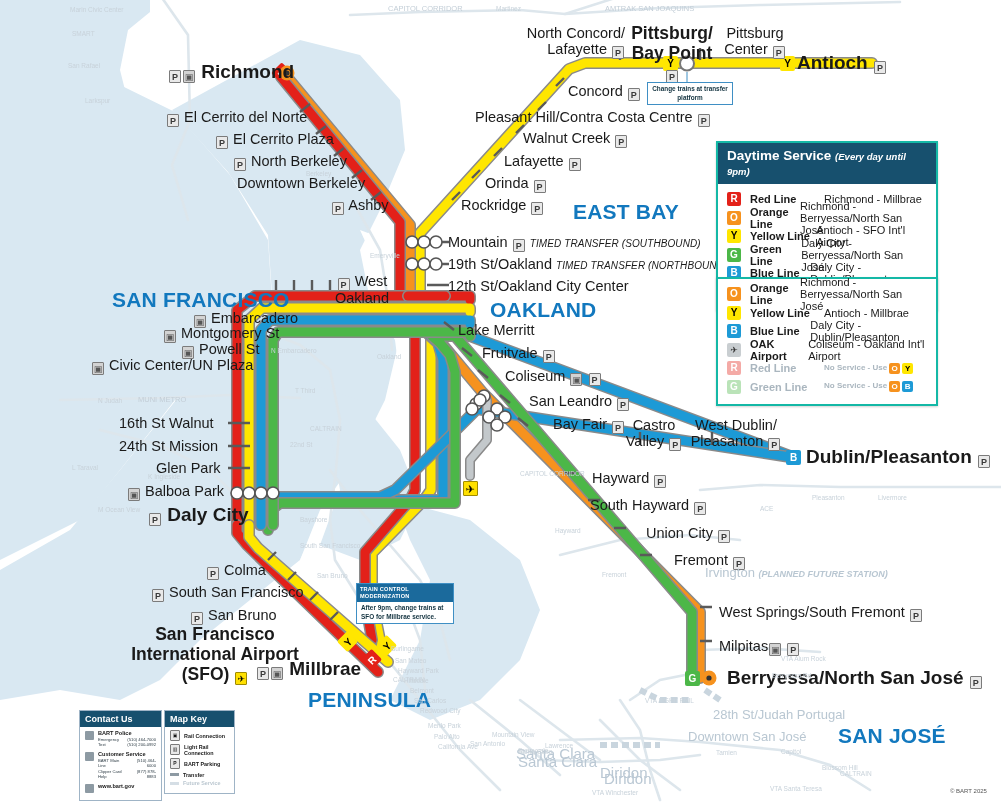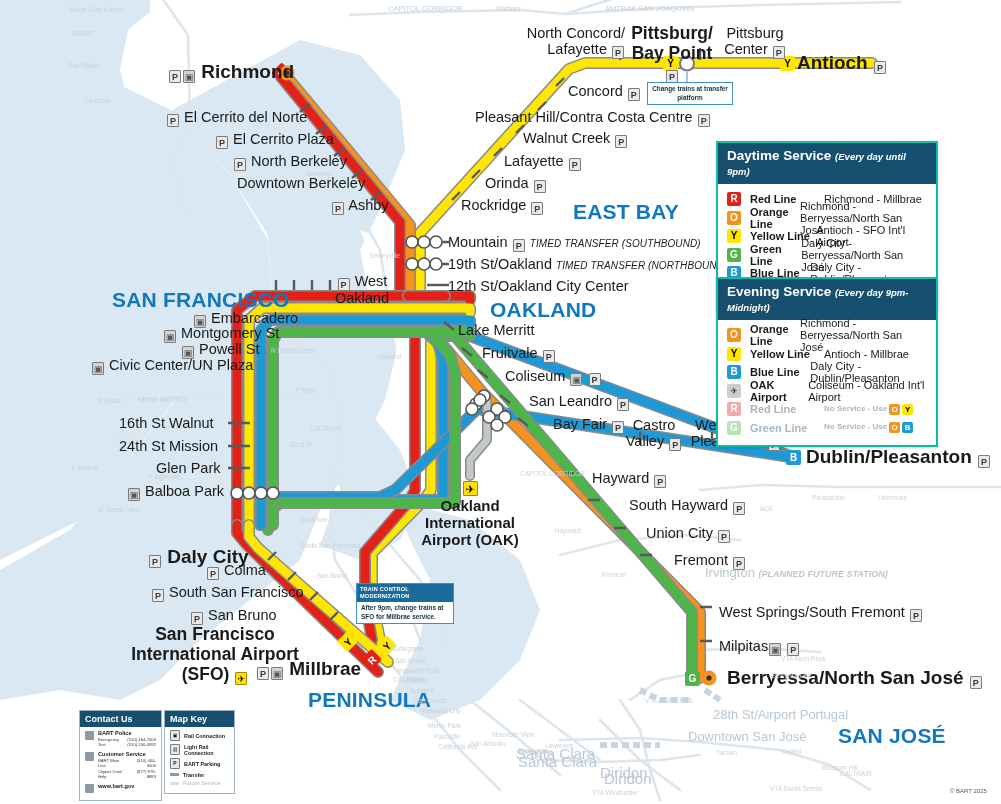--- a/index.html
+++ b/index.html
@@ -276,21 +276,21 @@
     <div class="lbl st" style="left:458px;top:323px"><span>Lake Merritt</span></div>
     <div class="lbl st" style="left:482px;top:346px"><span>Fruitvale</span> <span class="ico">P</span></div>
     <div class="lbl st" style="left:505px;top:369px"><span>Coliseum</span> <span class="ico rail">▣</span> <span class="ico">P</span></div>
     <div class="lbl st" style="left:529px;top:394px"><span>San Leandro</span> <span class="ico">P</span></div>
     <div class="lbl st" style="left:553px;top:417px"><span>Bay Fair</span> <span class="ico">P</span></div>
     <div class="lbl st" style="left:623px;top:418px;width:62px;text-align:center;white-space:normal;line-height:1.1"><span>Castro Valley</span> <span class="ico">P</span></div>
     <div class="lbl st" style="left:690px;top:418px;width:92px;text-align:center;white-space:normal;line-height:1.1"><span>West Dublin/ Pleasanton</span> <span class="ico">P</span></div>
     <div class="lbl st-bb" style="left:806px;top:447px"><span>Dublin/Pleasanton</span> <span class="ico">P</span></div>
 
     <div class="lbl st" style="left:592px;top:471px"><span>Hayward</span> <span class="ico">P</span></div>
-    <div class="lbl st" style="left:629px;top:498px"><span>South Hayward</span> <span class="ico">P</span></div>
+    <div class="lbl st" style="left:590px;top:498px"><span>South Hayward</span> <span class="ico">P</span></div>
     <div class="lbl st" style="left:646px;top:526px"><span>Union City</span> <span class="ico">P</span></div>
     <div class="lbl st" style="left:674px;top:553px"><span>Fremont</span> <span class="ico">P</span></div>
     <div class="lbl st" style="left:719px;top:605px"><span>West Springs/South Fremont</span> <span class="ico">P</span></div>
     <div class="lbl st" style="left:719px;top:639px"><span>Milpitas</span><span class="ico rail">▣</span> <span class="ico">P</span></div>
     <div class="lbl st-bb" style="left:727px;top:668px"><span>Berryessa/North San José</span> <span class="ico">P</span></div>
 
     <div class="lbl st-bb" style="left:797px;top:53px"><span>Antioch</span> <span class="ico">P</span></div>
     <div class="lbl st" style="left:521px;top:25px;width:104px;text-align:right;white-space:normal;line-height:1.12"><span>North Concord/ Lafayette</span> <span class="ico">P</span></div>
     <div class="lbl st-b" style="left:624px;top:24px;width:96px;text-align:center;white-space:normal;line-height:1.12"><span>Pittsburg/ Bay Point</span> <span class="ico">P</span></div>
     <div class="lbl st" style="left:712px;top:25px;width:86px;text-align:center;white-space:normal;line-height:1.12"><span>Pittsburg Center</span> <span class="ico">P</span></div>
@@ -305,32 +305,32 @@
     <div class="lbl st" style="left:193px;top:311px"><span class="ico rail">▣</span> <span>Embarcadero</span></div>
     <div class="lbl st" style="left:163px;top:326px"><span class="ico rail">▣</span> <span>Montgomery St</span></div>
     <div class="lbl st" style="left:181px;top:342px"><span class="ico rail">▣</span> <span>Powell St</span></div>
     <div class="lbl st" style="left:91px;top:358px"><span class="ico rail">▣</span> <span>Civic Center/UN Plaza</span></div>
 
     <div class="lbl st" style="left:119px;top:416px"><span>16th St Walnut</span></div>
     <div class="lbl st" style="left:119px;top:439px"><span>24th St Mission</span></div>
     <div class="lbl st" style="left:156px;top:461px"><span>Glen Park</span></div>
     <div class="lbl st" style="left:127px;top:484px"><span class="ico rail">▣</span> <span>Balboa Park</span></div>
 
-    <div class="lbl st-bb" style="left:148px;top:547px"><span class="ico">P</span> <span>Daly City</span></div>
+    <div class="lbl st-bb" style="left:148px;top:505px"><span class="ico">P</span> <span>Daly City</span></div>
     <div class="lbl st" style="left:206px;top:563px"><span class="ico">P</span> <span>Colma</span></div>
     <div class="lbl st" style="left:151px;top:585px"><span class="ico">P</span> <span>South San Francisco</span></div>
     <div class="lbl st" style="left:190px;top:608px"><span class="ico">P</span> <span>San Bruno</span></div>
     <div class="lbl st-b" style="left:110px;top:624px;width:210px;text-align:center;white-space:normal;line-height:1.15"><span>San Francisco International Airport (SFO)</span> <span class="ico air">✈</span></div>
     <div class="lbl st-bb" style="left:256px;top:659px"><span class="ico">P</span><span class="ico rail">▣</span> <span>Millbrae</span></div>
-    <div class="lbl st-b" style="left:411px;top:478px;width:118px;text-align:center;white-space:normal;line-height:1.12;font-size:15px"><span class="ico air" style="width:15px;height:15px;line-height:15px;font-size:11px;margin-bottom:2px"> ✈</span><br><span>Oakland International Airport (OAK)</span></div>
+    <div class="lbl st-b" style="left:411px;top:478px;width:118px;text-align:center;white-space:normal;line-height:1.12;font-size:15px"><span class="ico air" style="width:15px;height:15px;line-height:15px;font-size:11px;margin-bottom:2px"> ✈</span><br></div>
   </div>
 
   <div>
     <div class="ghost" style="left:705px;top:565px"><span>Irvington</span> <span style="font-size:9px;font-weight:bold;font-style:italic">(PLANNED FUTURE STATION)</span></div>
-    <div class="ghost" style="left:713px;top:707px"><span>28th St/Airport Portugal</span></div>
+    <div class="ghost" style="left:713px;top:707px"><span>28th St/Judah Portugal</span></div>
     <div class="ghost" style="left:688px;top:729px"><span>Downtown San José</span></div>
     <div class="ghost big" style="left:516px;top:745px">Santa Clara</div>
     <div class="ghost big" style="left:600px;top:764px">Diridon</div>
   </div>
 
   <div id="ghosts">
       <div class="ghost tiny" style="left: 388px; top: 4px;">CAPITOL CORRIDOR</div>
       <div class="ghost tiny" style="left: 605px; top: 4px;">AMTRAK SAN JOAQUINS</div>
       <div class="ghost mini" style="left: 496px; top: 5px;">Martinez</div>
       <div class="ghost mini" style="left: 70px; top: 6px;">Marin Civic Center</div>
@@ -428,24 +428,20 @@
         </div>
       <div class="lrow">
           <span class="b" style="background:#c9ced1;color:#333;font-size:9px">✈</span>
           <span class="nm">OAK Airport</span>
           <span class="ds">Coliseum - Oakland Int'l Airport</span>
         </div>
     </div>
   </div>
 
   <div class="legend" style="left:716px;top:277px;width:218px">
-    <div class="hd">
-      <span>Evening Service</span>
-      <i>(Every day 9pm-Midnight)</i>
-    </div>
     <div class="bdy">
       <div class="lrow">
           <span class="b" style="background:#f6921e">O</span>
           <span class="nm">Orange Line</span>
           <span class="ds">Richmond - Berryessa/North San José</span>
         </div>
       <div class="lrow">
           <span class="b" style="background:#ffe600;color:#000">Y</span>
           <span class="nm">Yellow Line</span>
           <span class="ds">Antioch - Millbrae</span>

